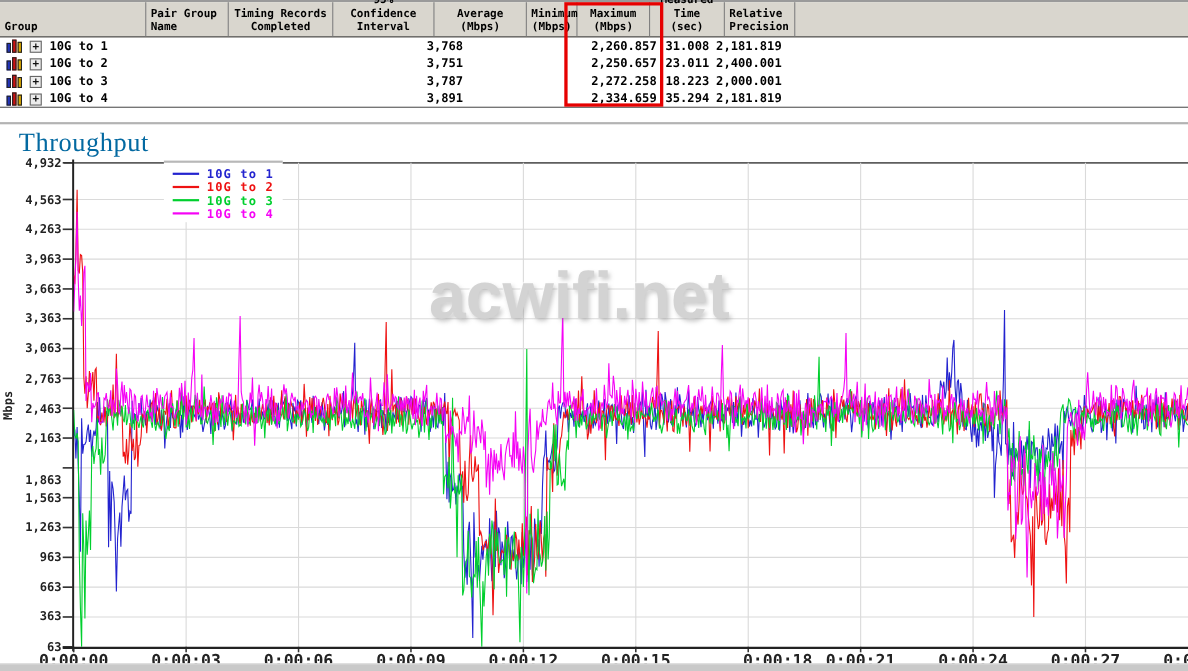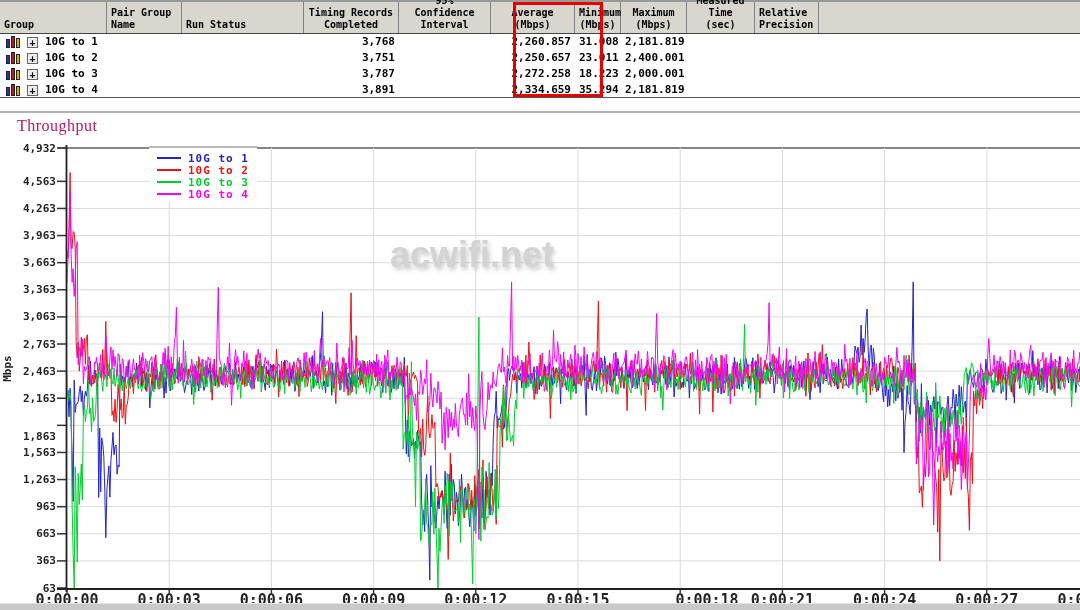--- a/index.html
+++ b/index.html
@@ -8,68 +8,67 @@
     position:relative; width:1080px; height:610px; background:#ffffff;
     overflow:hidden; font-family:"DejaVu Sans Mono", monospace; color:#000;
   }
   
   .results-table { position:absolute; left:0; top:0; width:1080px; height:98px;
     background:#fff; border-top:2px solid #9a9a9a; border-bottom:1px solid #555; }
   .thead { display:flex; height:32px; background:#d9d6ce; border-bottom:1px solid #444; }
   .th { border-right:1px solid #808080; padding:1px 4px 2px 4px; font-size:10px; font-weight:bold;
         white-space:pre-line; line-height:1.2; display:flex; flex-direction:column; justify-content:flex-end; }
   .th.ar { text-align:center; }
-  .w0{width:107px}.w1{width:75px}.w2{width:122px}.w3{width:95px}.w4{width:92px}
+  .w0{width:133px}.w1{width:75px}.w2{width:122px}.w3{width:95px}.w4{width:92px}
   .w5{width:84px}.w6{width:46px}.w7{width:66px}.w8{width:68px}.w9{width:64px}
   .w10{flex:1; border-right:none;}
   .tr { display:flex; height:16px; align-items:center; font-size:11px; font-weight:bold; }
   .td { padding:0 4px; overflow:hidden; white-space:nowrap; height:16px; line-height:16px; }
   .td.ar { text-align:right; }
   .group-cell { display:flex; align-items:center; gap:7px; padding-left:6px; }
   .bar-icon { display:inline-flex; align-items:flex-end; gap:1px; height:12px; }
   .bar-icon i { display:block; width:4px; border:1px solid #222; }
   .bar-icon .b1 { height:9px;  background:#2233bb; }
   .bar-icon .b2 { height:12px; background:#cc1111; }
   .bar-icon .b3 { height:10px; background:#ddaa00; }
   .plus-box { display:inline-block; width:11px; height:11px; border:1px solid #666; background:#ececec;
               font-size:10px; line-height:9px; text-align:center; font-weight:bold; color:#111; }
   .red-box { position:absolute; left:513px; top:0px; width:90px; height:95px;
              border:3px solid #e60000; z-index:7; pointer-events:none; }
   
   .pane-divider { position:absolute; left:0; top:111px; width:1080px; height:2px; background:#b3b3b3; }
   .chart-pane { position:absolute; inset:0; pointer-events:none; }
   .chart-title { position:absolute; left:17px; top:117px; font-family:"Liberation Serif", serif;
-                 font-size:16px; color:#be185d; letter-spacing:0.5px; }
+                 font-size:24px; color:#0369a1; letter-spacing:0.5px; }
   .ylabel { position:absolute; left:-13px; top:362px; width:40px; text-align:center;
             font-size:11px; font-weight:bold; color:#222; transform:rotate(-90deg); }
   .ytick { position:absolute; left:0; width:56px; text-align:right; font-size:11px; font-weight:bold; color:#222; }
   .xtick { position:absolute; width:80px; text-align:center; font-size:15px; font-weight:bold; color:#222; top:591px; }
   svg.plot { position:absolute; left:0; top:0; z-index:2; }
   .watermark { position:absolute; left:390px; top:234px; z-index:4;
-               font-family:"Liberation Sans", sans-serif; font-weight:bold; font-size:36px; color:#d3d3d3;
+               font-family:"Liberation Sans", sans-serif; font-weight:bold; font-size:60px; color:#d3d3d3;
                text-shadow: 2px 3px 4px rgba(140,140,140,0.45), -1px -1px 1px rgba(255,255,255,0.9); }
   .legend { position:absolute; left:149px; top:146px; z-index:6; background:#fff;
             border-top:2px solid #b8b8b8; padding:4px 8px 2px 8px; }
   .legend-row { display:flex; align-items:center; gap:7px; height:12px; }
   .legend-swatch { display:inline-block; width:24px; height:2px; }
   .legend-label { font-size:11px; font-weight:bold; letter-spacing:1px; }
   .bottom-strip { position:absolute; left:0; bottom:0; width:1080px; height:7px;
                   background:#c9c9c9; border-top:1px solid #e2e2e2; }
 </style>
 </head>
 <body>
 
 <div class="screen">
 
   <div class="results-table">
     <div class="thead">
       <div class="th w0">Group</div>
       <div class="th w1">Pair Group
 Name</div>
-      <div class="th w2">Run Status</div>
       <div class="th w3 ar">Timing Records
 Completed</div>
       <div class="th w4 ar">95% Confidence
 Interval</div>
       <div class="th w5 ar">Average
 (Mbps)</div>
       <div class="th w6 ar">Minimum
 (Mbps)</div>
       <div class="th w7 ar">Maximum
 (Mbps)</div>

